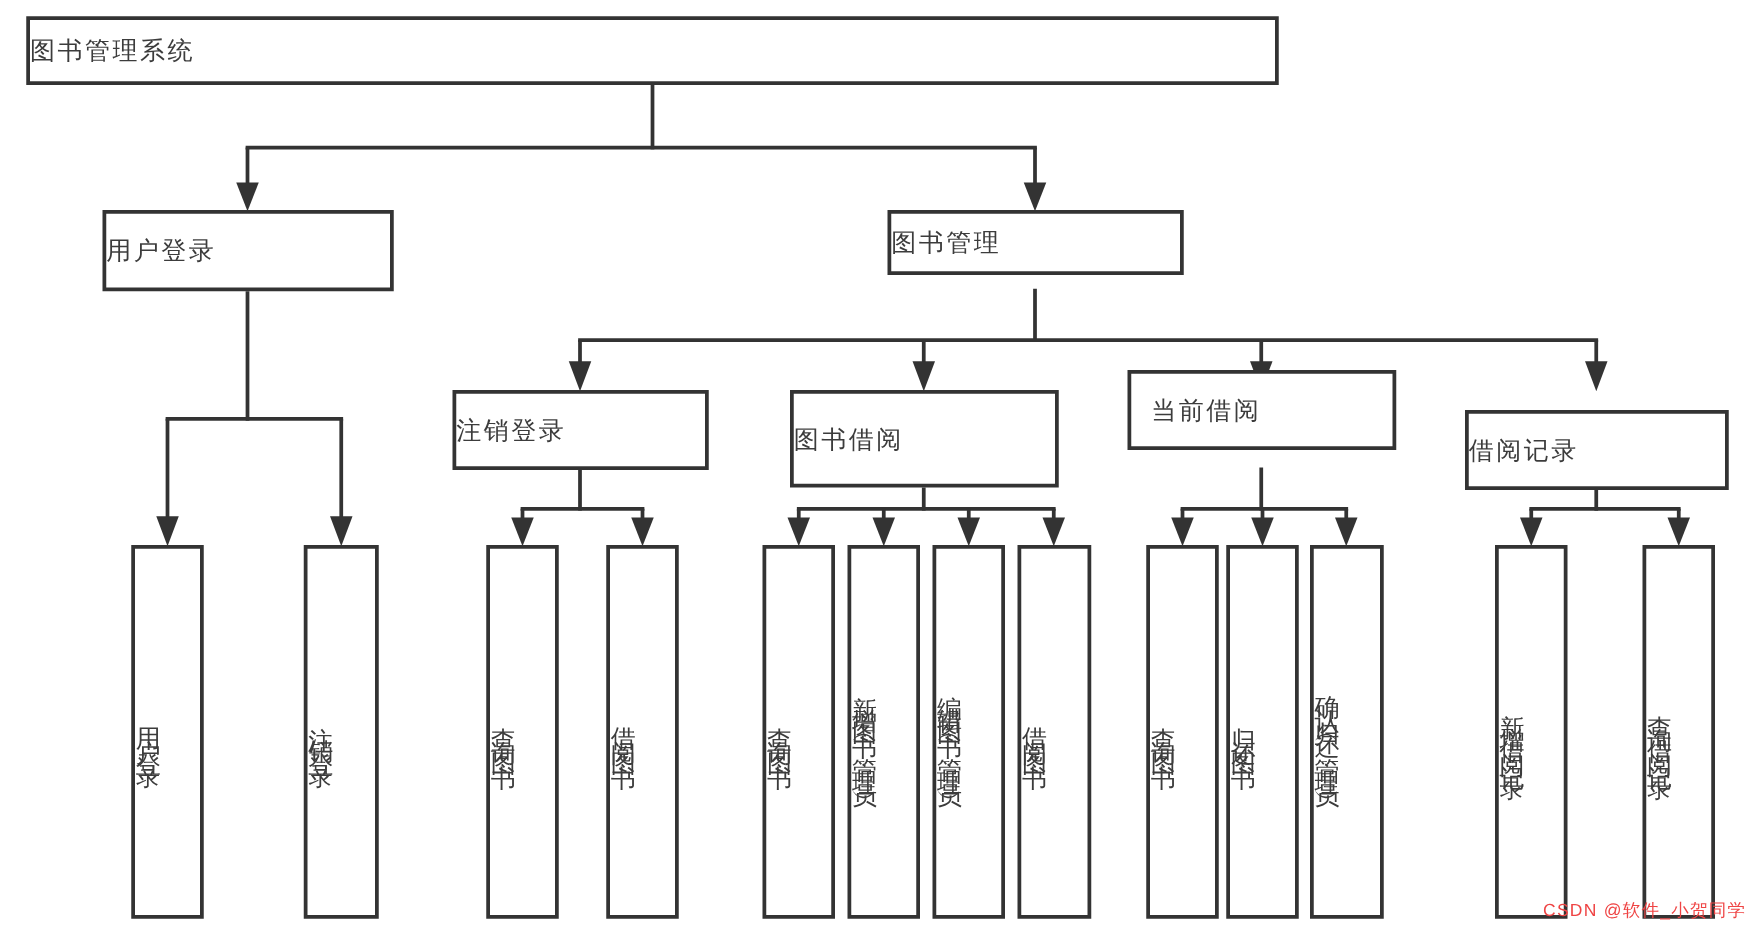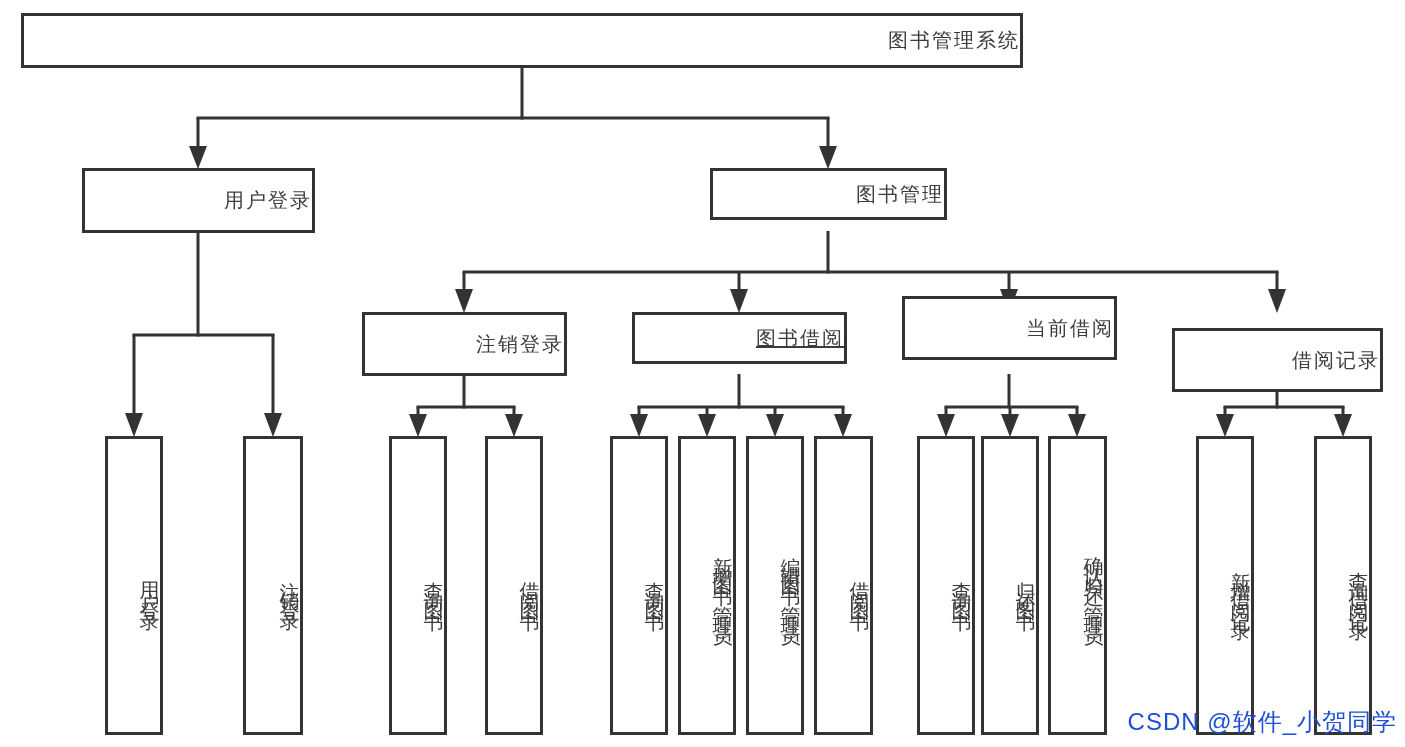--- a/index.html
+++ b/index.html
@@ -20,21 +20,21 @@
   #edges line { stroke: #333333; stroke-width: 3; }
   #edges polygon { fill: #333333; }
   .node {
     position: absolute;
     box-sizing: border-box;
     border: 3px solid #333333;
     background: #ffffff;
     color: #3c3c3c;
     display: flex;
     align-items: center;
-    justify-content: flex-end;
+    justify-content: flex-start;
   }
   .hnode {
     font-size: 20px;
     letter-spacing: 2px;
     white-space: nowrap;
   }
   .vnode .vtext {
     writing-mode: vertical-rl;
     text-orientation: mixed;
     font-size: 20px;
@@ -42,43 +42,43 @@
     line-height: 1;
     white-space: nowrap;
   }
   
   .n-root            { left: 21px;   top: 13px;  width: 1002px; height: 55px; }
   
   .n-user-login      { left: 82px;   top: 168px; width: 233px;  height: 65px; }
   .n-book-mgmt       { left: 710px;  top: 168px; width: 237px;  height: 52px; }
   
   .n-new-book-rec    { left: 362px;  top: 312px; width: 205px;  height: 64px; }
-  .n-book-borrow     { left: 632px;  top: 312px; width: 215px;  height: 52px; text-decoration: underline; }
+  .n-book-borrow     { left: 632px;  top: 312px; width: 215px;  height: 78px; }
   .n-current-borrow  { left: 902px;  top: 296px; width: 215px;  height: 64px; padding-left: 16px; }
   .n-borrow-records  { left: 1172px; top: 328px; width: 211px;  height: 64px; }
   
   .n-leaf-user-login     { left: 105px;  top: 436px; width: 58px; height: 299px; }
   .n-leaf-logout         { left: 243px;  top: 436px; width: 60px; height: 299px; }
   .n-leaf-query-book-1   { left: 389px;  top: 436px; width: 58px; height: 299px; }
   .n-leaf-borrow-book-1  { left: 485px;  top: 436px; width: 58px; height: 299px; }
   .n-leaf-query-book-2   { left: 610px;  top: 436px; width: 58px; height: 299px; }
   .n-leaf-add-book       { left: 678px;  top: 436px; width: 58px; height: 299px; }
   .n-leaf-edit-book      { left: 746px;  top: 436px; width: 58px; height: 299px; }
   .n-leaf-borrow-book-2  { left: 814px;  top: 436px; width: 59px; height: 299px; }
   .n-leaf-query-book-3   { left: 917px;  top: 436px; width: 58px; height: 299px; }
   .n-leaf-return-book    { left: 981px;  top: 436px; width: 58px; height: 299px; }
   .n-leaf-confirm-return { left: 1048px; top: 436px; width: 59px; height: 299px; }
   .n-leaf-add-record     { left: 1196px; top: 436px; width: 58px; height: 299px; }
   .n-leaf-query-record   { left: 1314px; top: 436px; width: 58px; height: 299px; }
   #watermark {
     position: absolute;
     right: 8px;
     bottom: 9px;
-    font-size: 24px;
-    color: #1d4ed8;
+    font-size: 14px;
+    color: #ef4444;
     letter-spacing: 1px;
     white-space: nowrap;
   }
 </style>
 </head>
 <body>
 
 <div id="stage">
 
   <svg id="edges" viewBox="0 0 1405 747" xmlns="http://www.w3.org/2000/svg">

